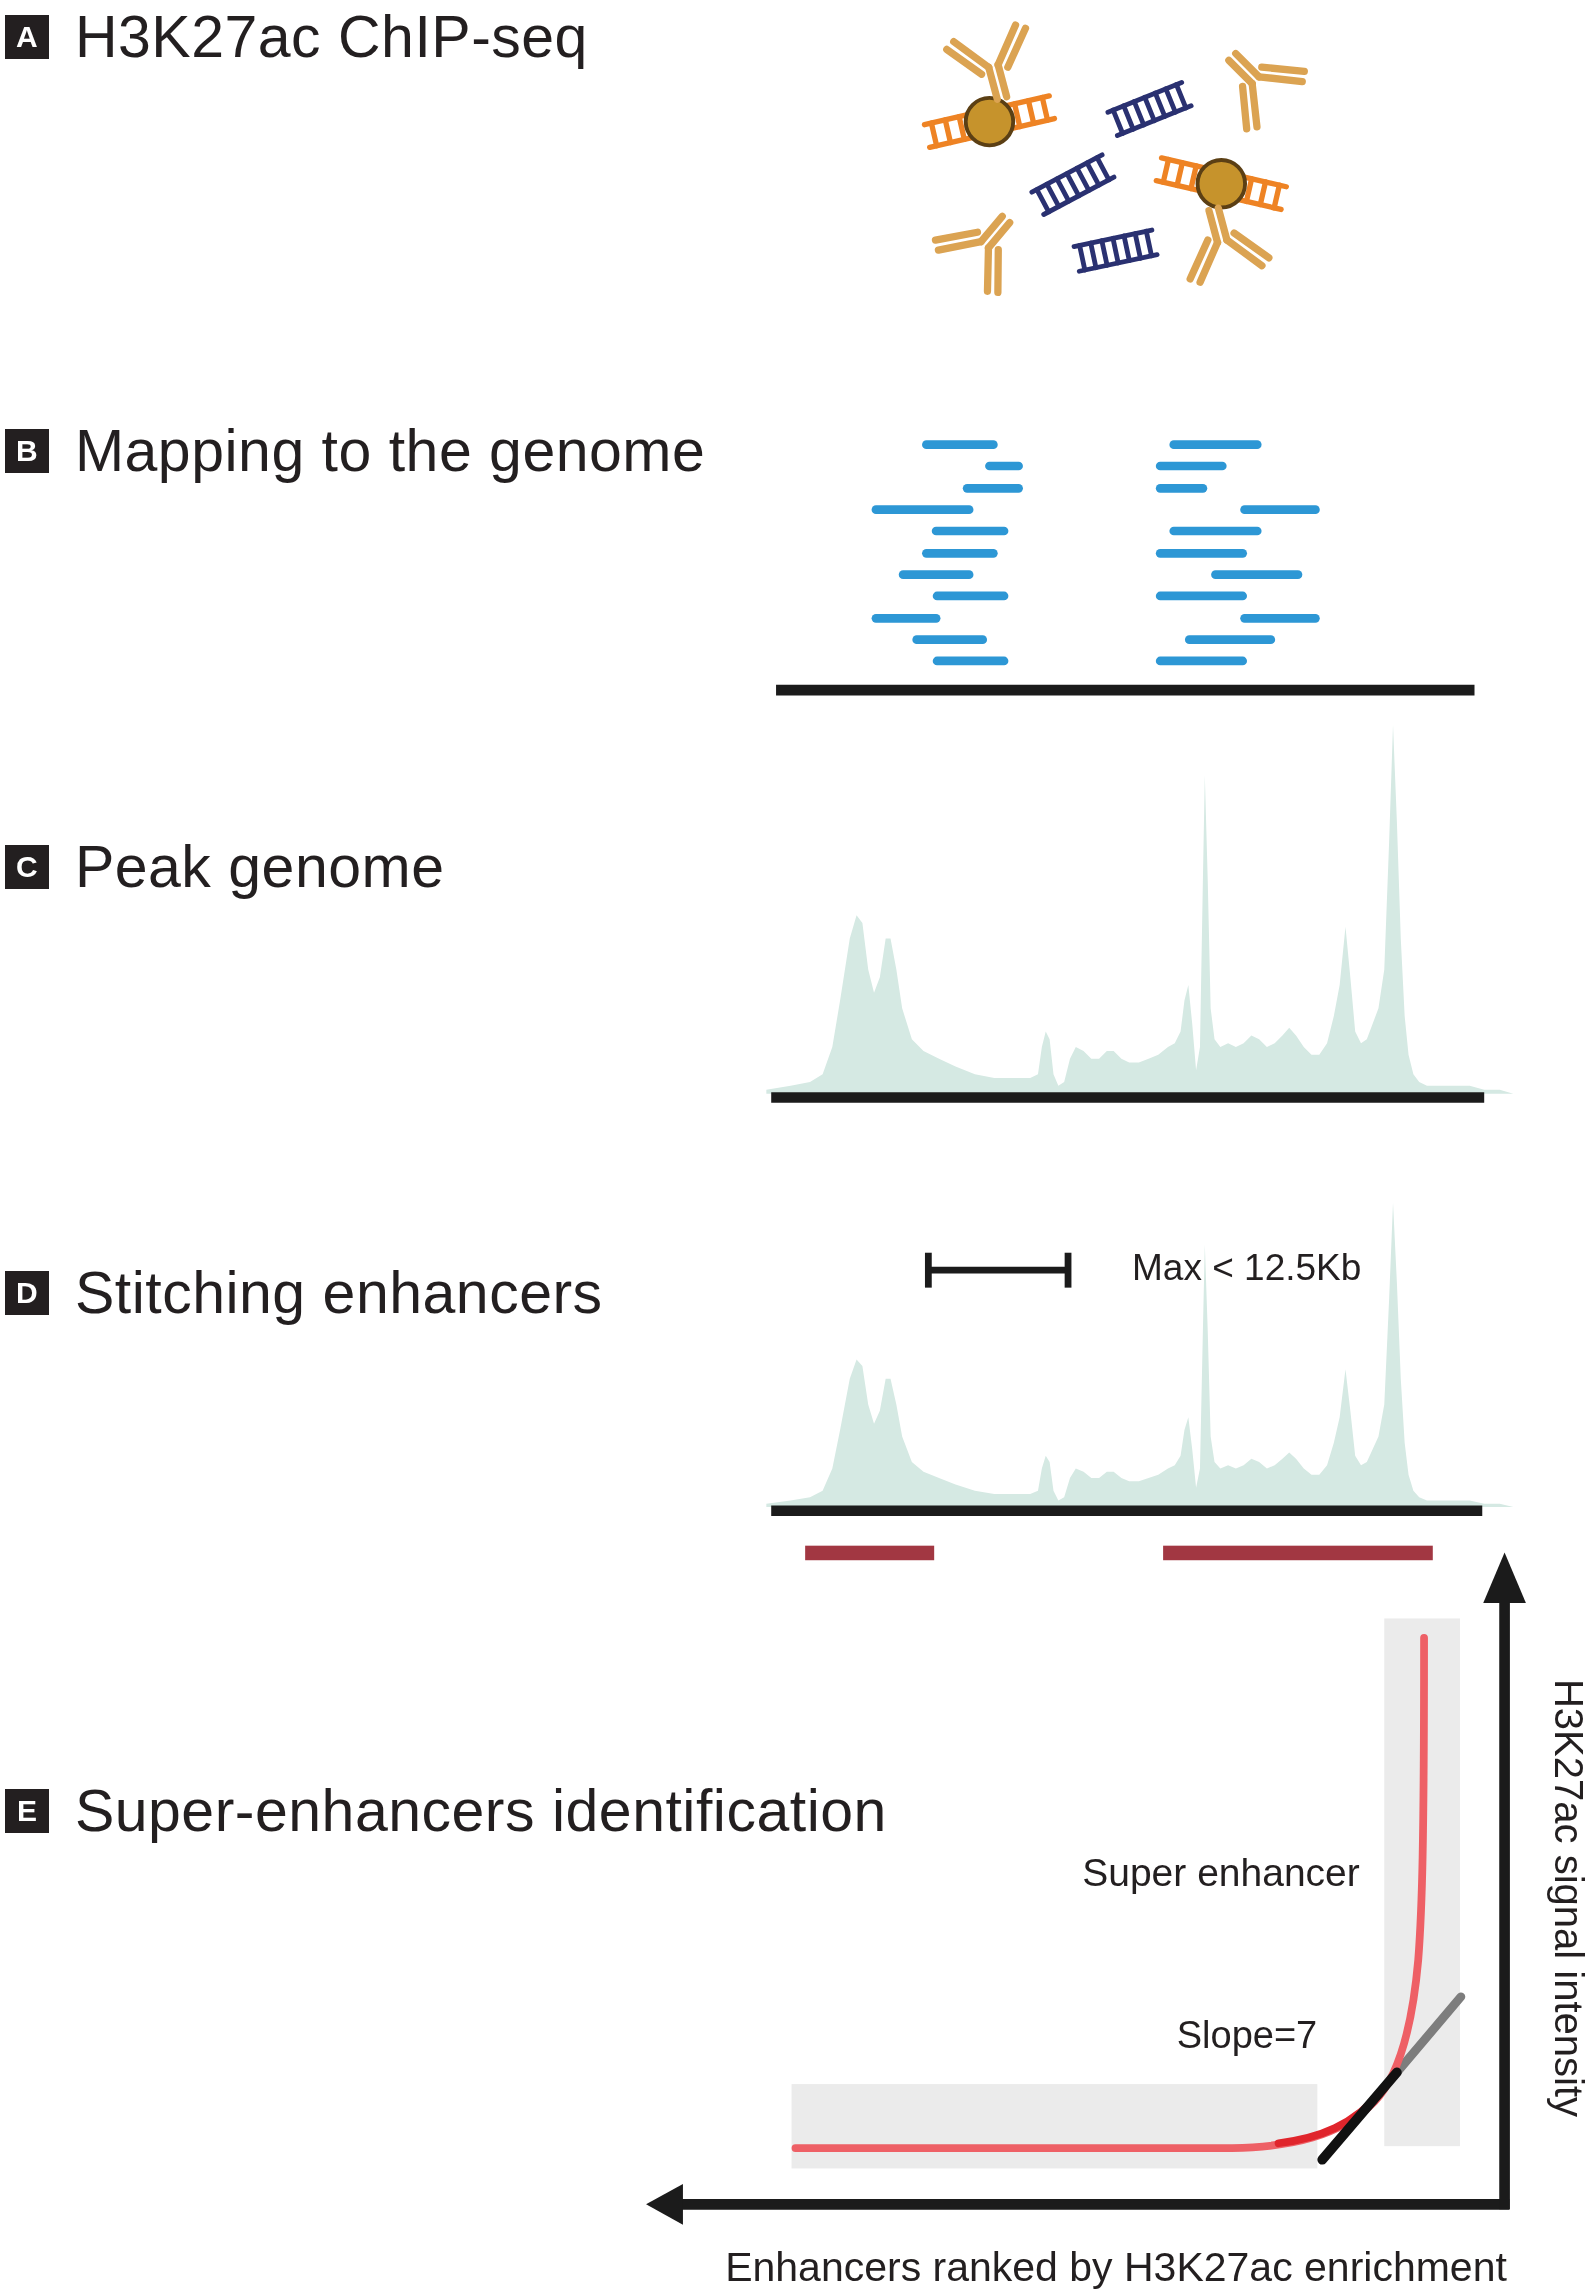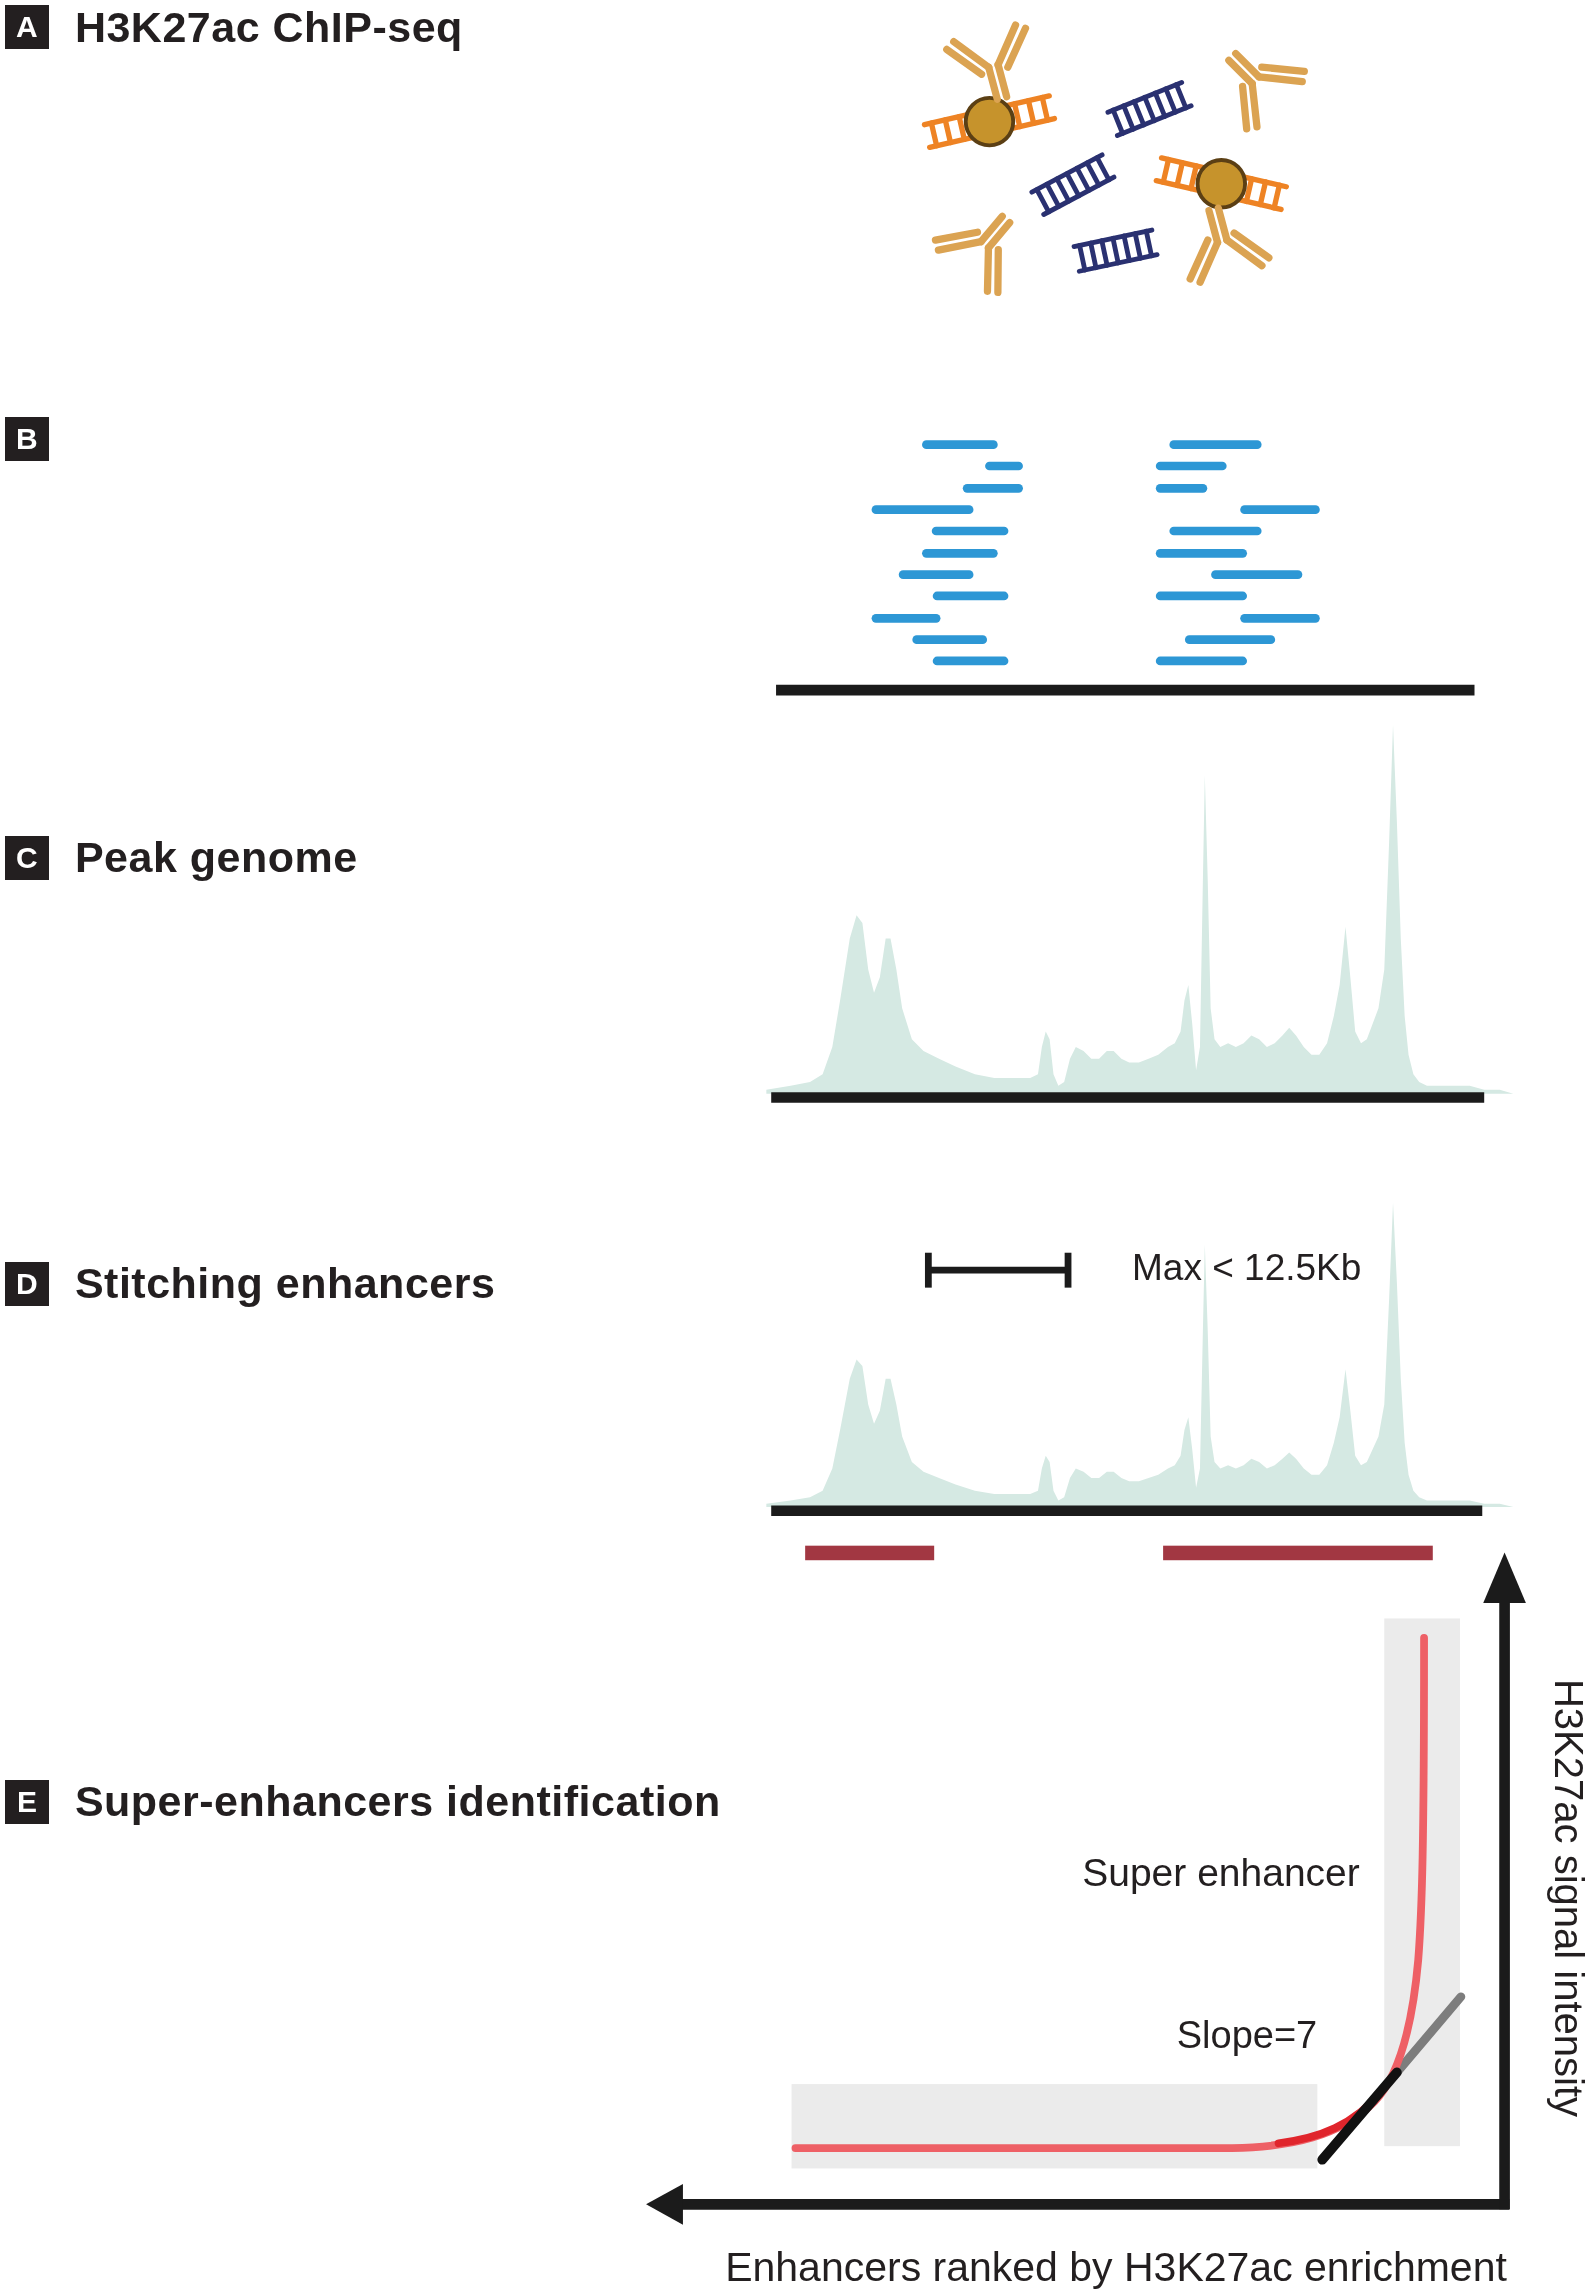--- a/index.html
+++ b/index.html
@@ -6,21 +6,21 @@
   #stage{
     position:relative;width:1588px;height:2293px;background:#ffffff;overflow:hidden;
     font-family:"Liberation Sans", sans-serif;color:#231f20;
   }
   #scene{position:absolute;left:0;top:0;width:1588px;height:2293px;}
   .panel-row{position:absolute;left:4.9px;display:flex;align-items:center;gap:26px;}
   .badge{
     width:44px;height:44px;background:#231f20;color:#fff;display:flex;align-items:center;justify-content:center;
     font-size:30px;font-weight:bold;flex:0 0 auto;
   }
-  .panel-title{font-size:43px;font-weight:700;letter-spacing:0.5px;white-space:nowrap;}
+  .panel-title{font-size:59px;font-weight:400;letter-spacing:0.5px;white-space:nowrap;}
   .lbl{position:absolute;white-space:nowrap;color:#231f20;}
   .scalebar-label{left:1132px;top:1247px;font-size:37px;}
   .super-enhancer{left:1189px;top:1851px;font-size:39px;transform:translateX(-50%);margin-left:32px;}
   .slope{left:1247px;top:2014px;font-size:38px;transform:translateX(-50%);}
   .xlabel{left:1116px;top:2244px;font-size:41px;transform:translateX(-50%);}
   .ylabel{left:1568px;top:1898px;font-size:40px;transform:translate(-50%,-50%) rotate(90deg);}
 </style>
 </head>
 <body>
 
@@ -162,20 +162,21 @@
       <line x1="1551" y1="1648" x2="1551" y2="2277" stroke="#1b1b1b" stroke-width="11" stroke-linecap="butt"></line>
       <polygon points="1551,1600 1529,1652 1573,1652" fill="#1b1b1b"></polygon>
     </svg>
 
   <div class="panel-row" style="top:2.9px">
     <div class="badge">A</div>
     <div class="panel-title">H3K27ac ChIP-seq</div>
   </div>
   <div class="panel-row" style="top:417px">
     <div class="badge">B</div>
+    <div class="panel-title">Mapping to the genome</div>
   </div>
   <div class="panel-row" style="top:833px">
     <div class="badge">C</div>
     <div class="panel-title">Peak genome</div>
   </div>
   <div class="panel-row" style="top:1259px">
     <div class="badge">D</div>
     <div class="panel-title">Stitching enhancers</div>
   </div>
   <div class="panel-row" style="top:1777px">

